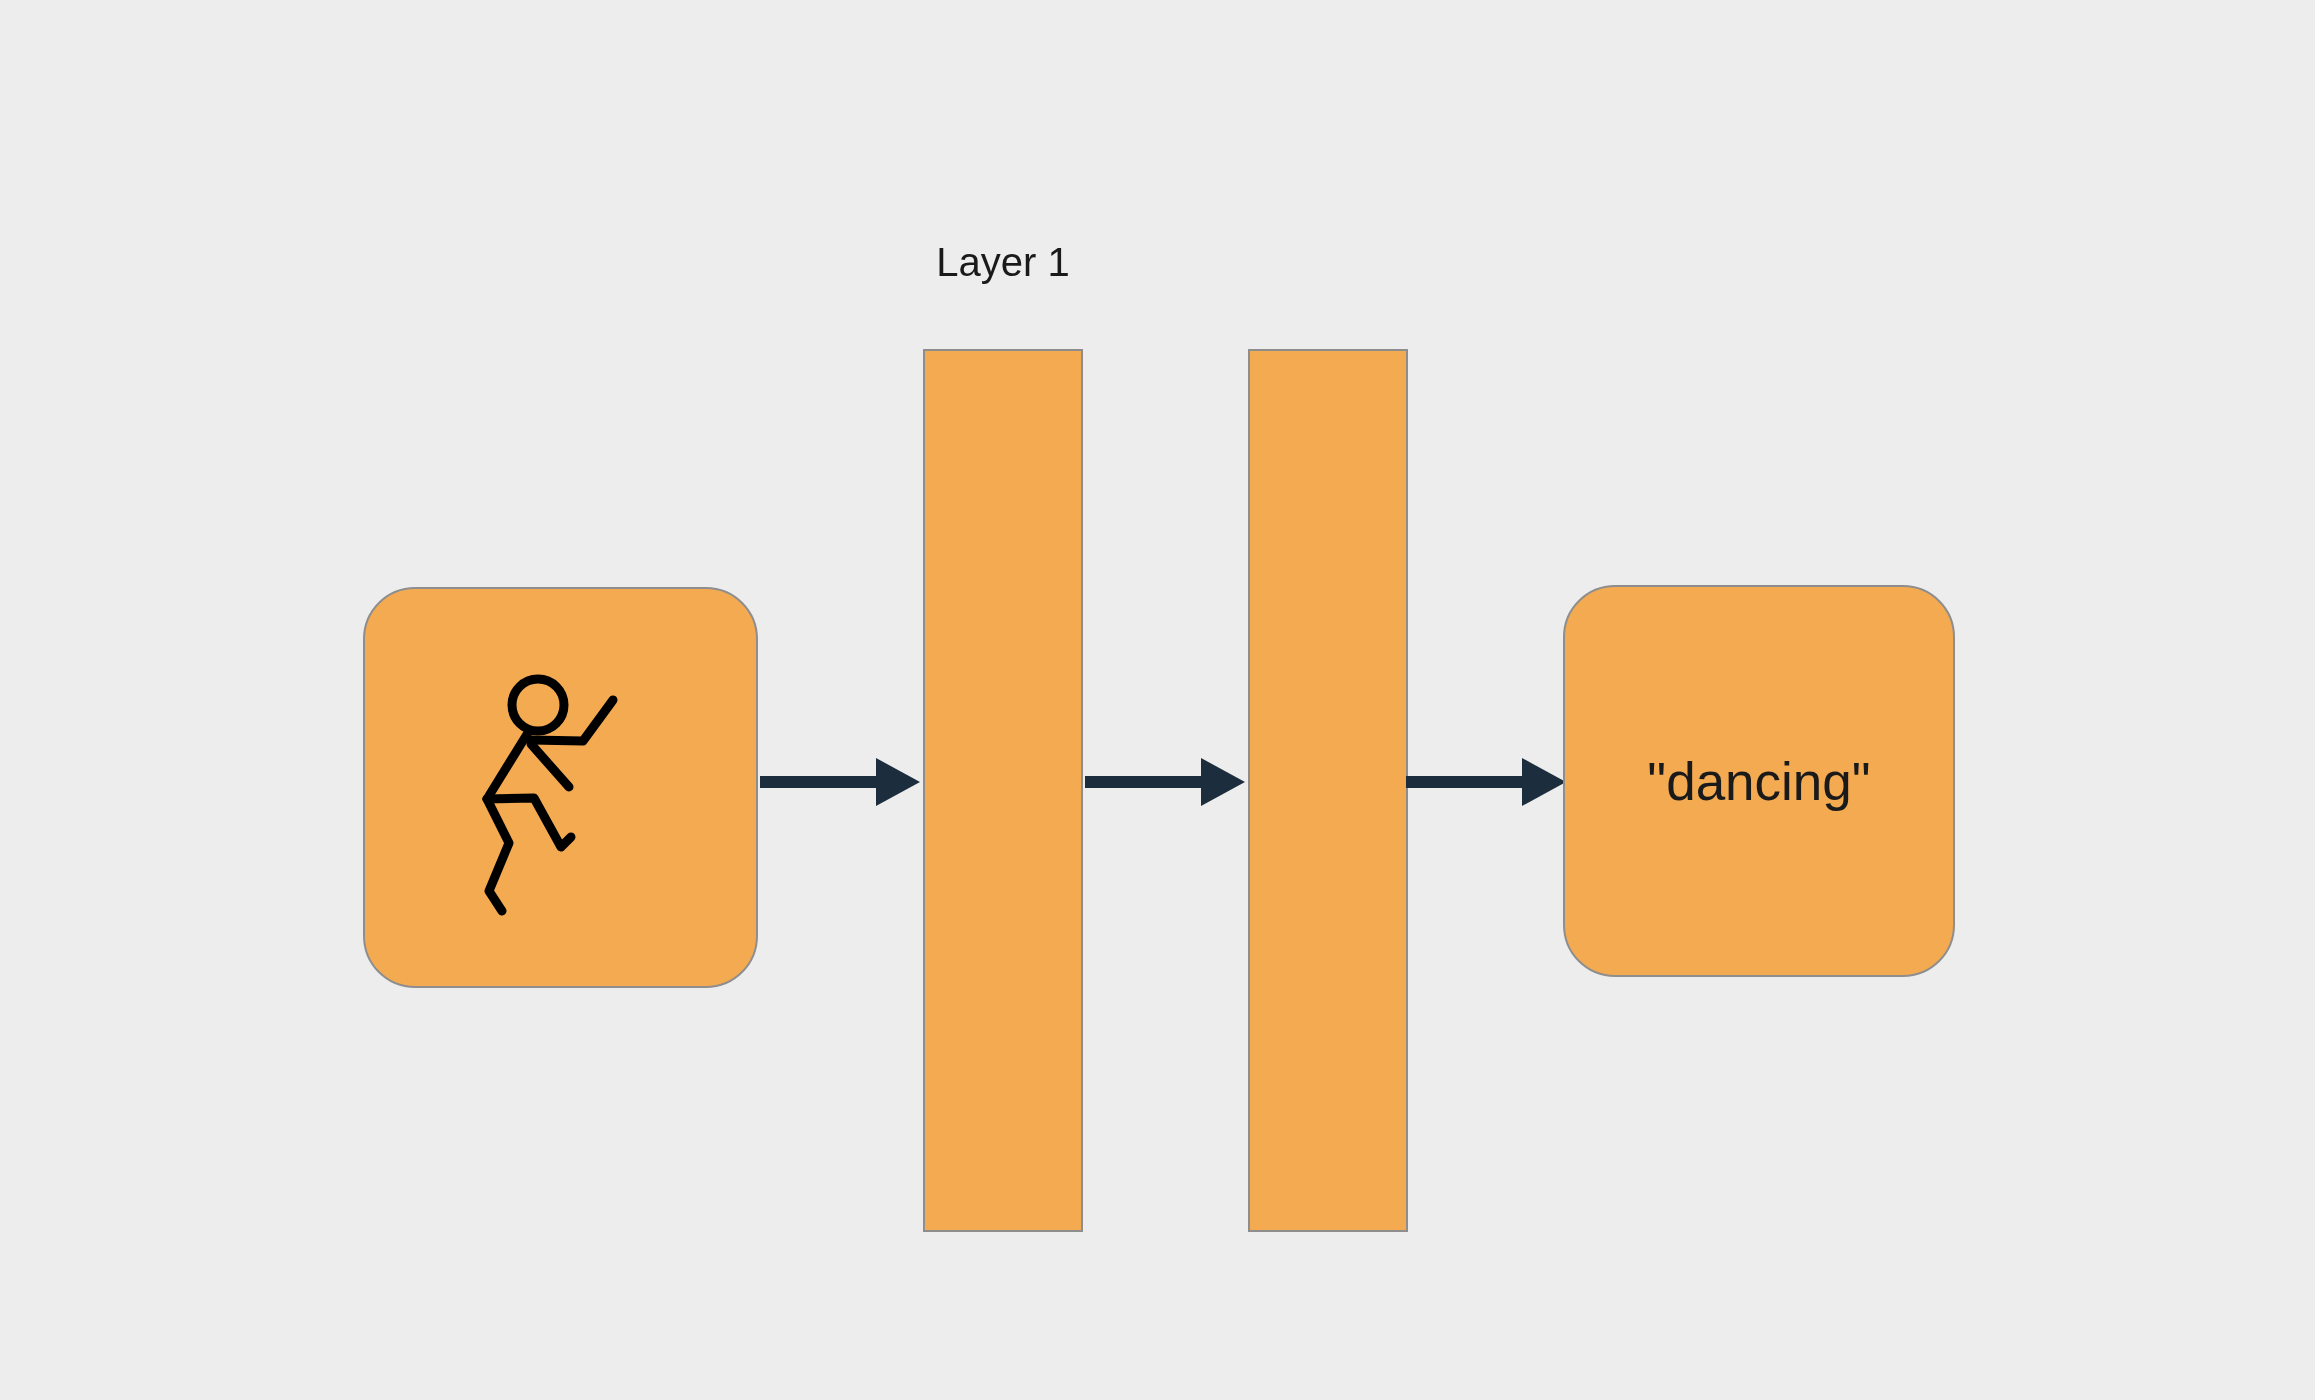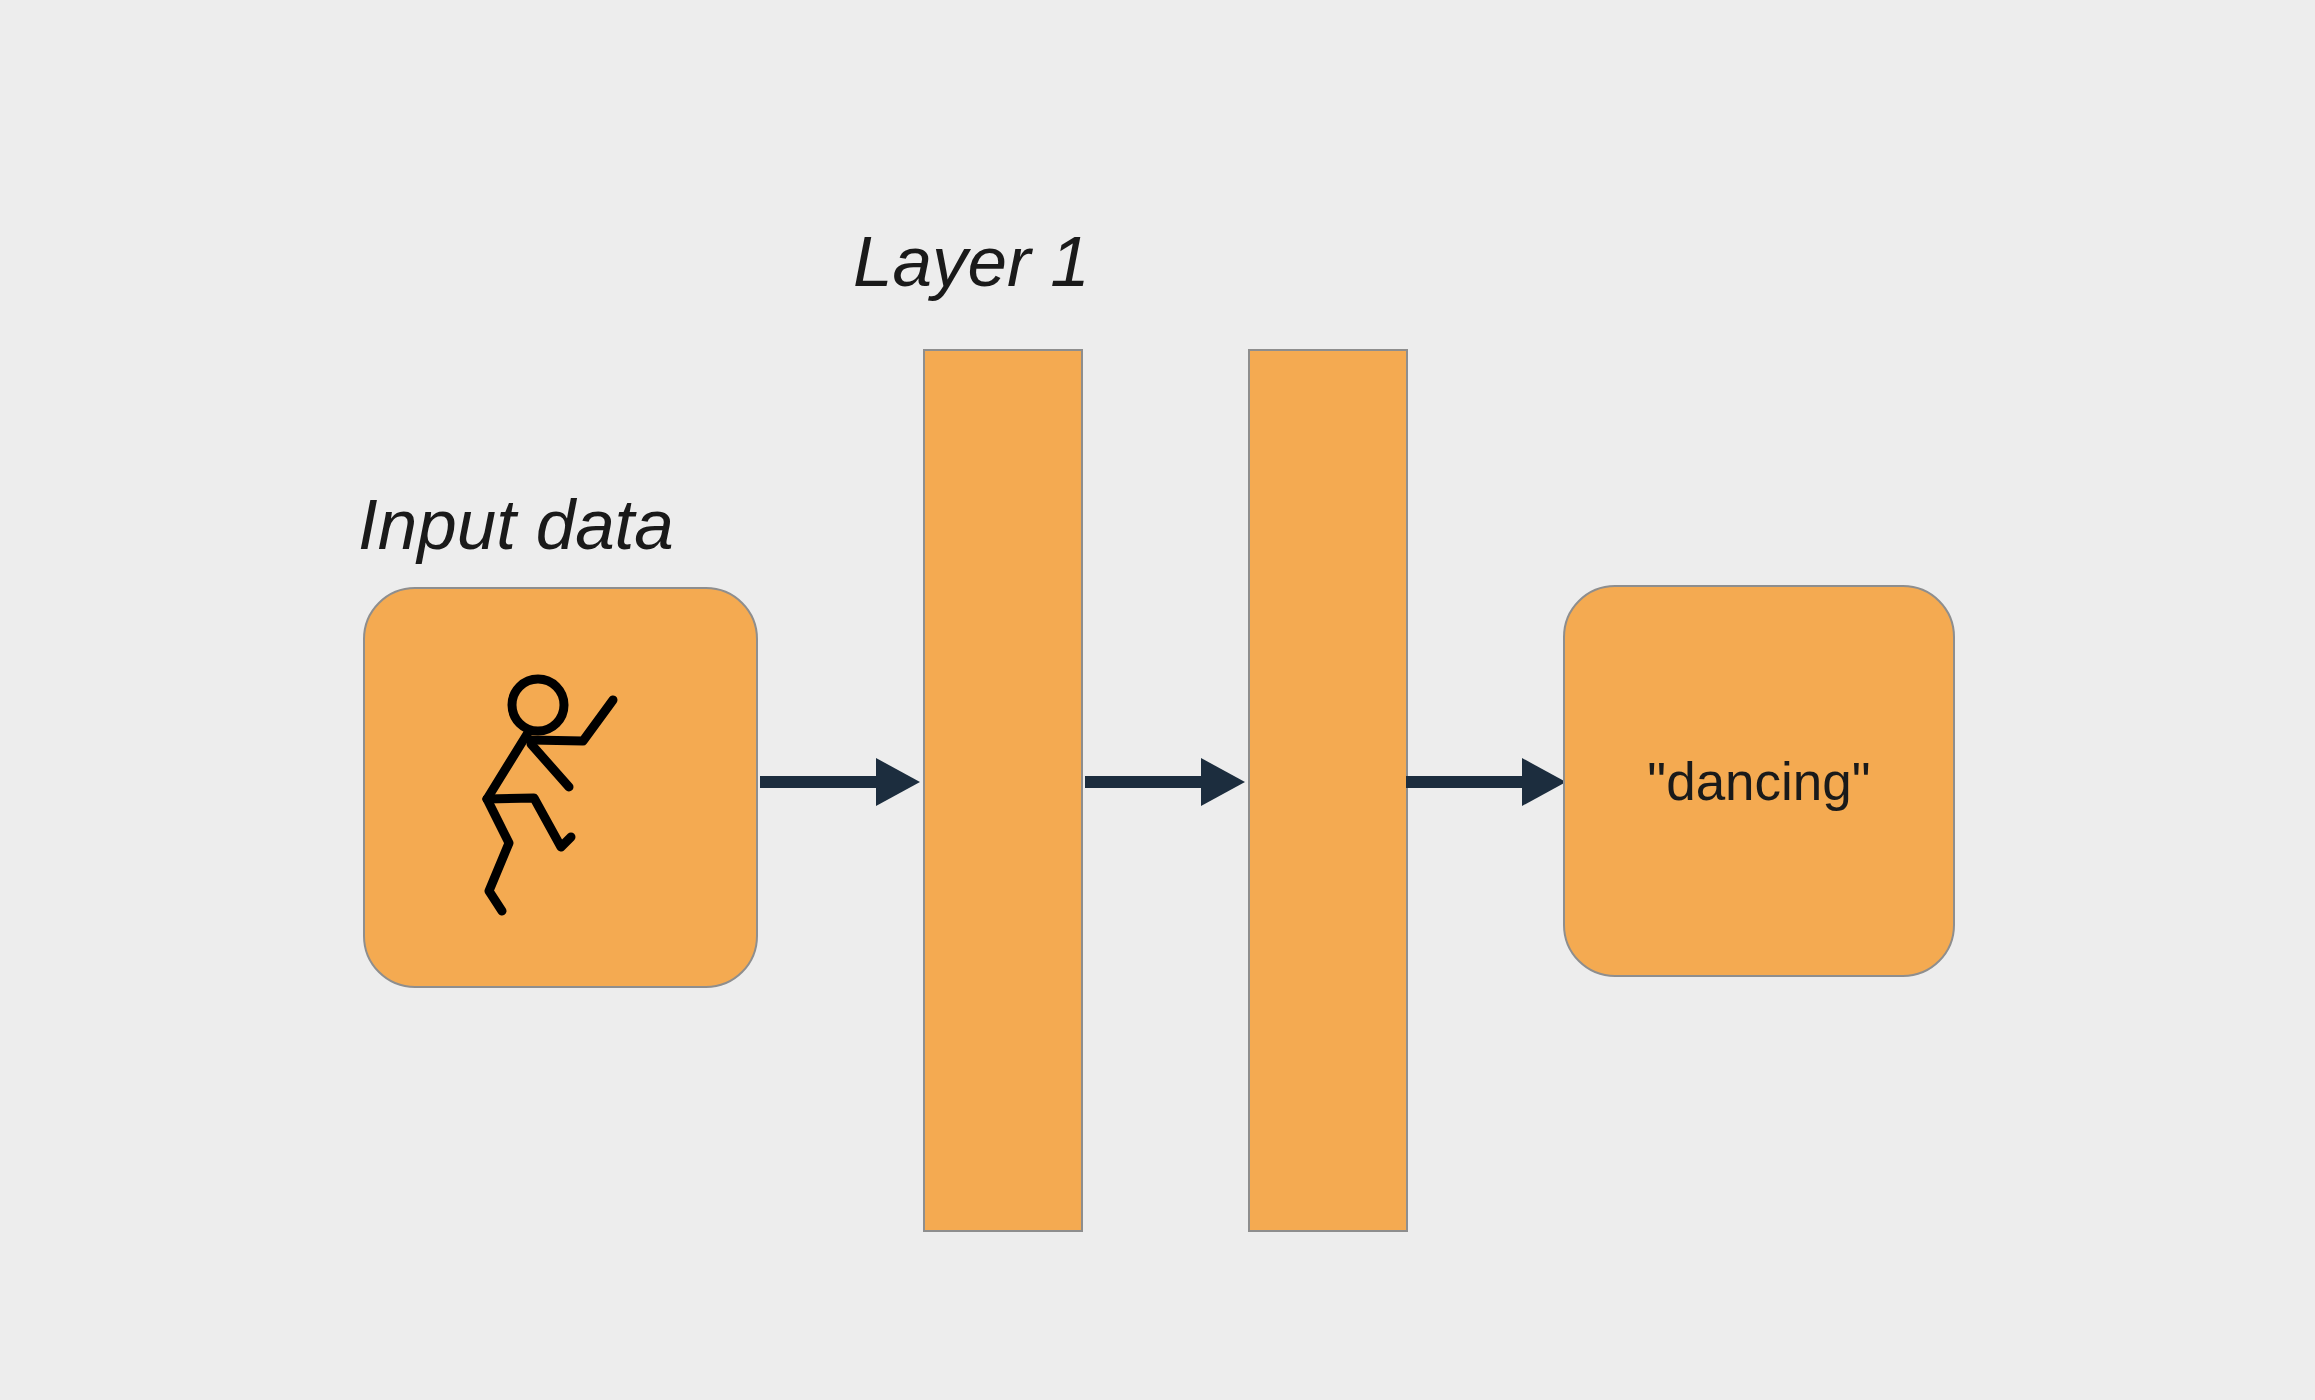--- a/index.html
+++ b/index.html
@@ -15,26 +15,25 @@
   body{
     background:var(--background);
     font-family:"Liberation Sans","DejaVu Sans",sans-serif;
     color:var(--text);
     overflow:hidden;
   }
   .canvas{position:relative;width:2315px;height:1400px;}
 
   .node-label{
     position:absolute;
-    font-size:71px;
+    font-size:40px;
     line-height:60px;
-    text-align:left;
+    text-align:center;
     color:var(--text);
     white-space:nowrap;
-    font-style:italic;
   }
   .rounded-node{
     position:absolute;
     background:var(--node-fill);
     border:2px solid var(--node-border);
     border-radius:52px;
     display:flex;
     align-items:center;
     justify-content:center;
   }
@@ -75,21 +74,20 @@
     stroke-linecap:round;
     stroke-linejoin:round;
     fill:none;
   }
 </style>
 </head>
 <body>
 
 <div class="canvas">
 
-  <div class="node-label label-input">Input data</div>
 
   <div class="rounded-node input-node">
     <svg class="dancer" viewBox="0 0 220 290">
 
       <circle cx="87" cy="62" r="26"></circle>
 
       <path d="M 78 88 L 36 156"></path>
 
       <path d="M 80 97 L 132 98 L 162 57"></path>
 

